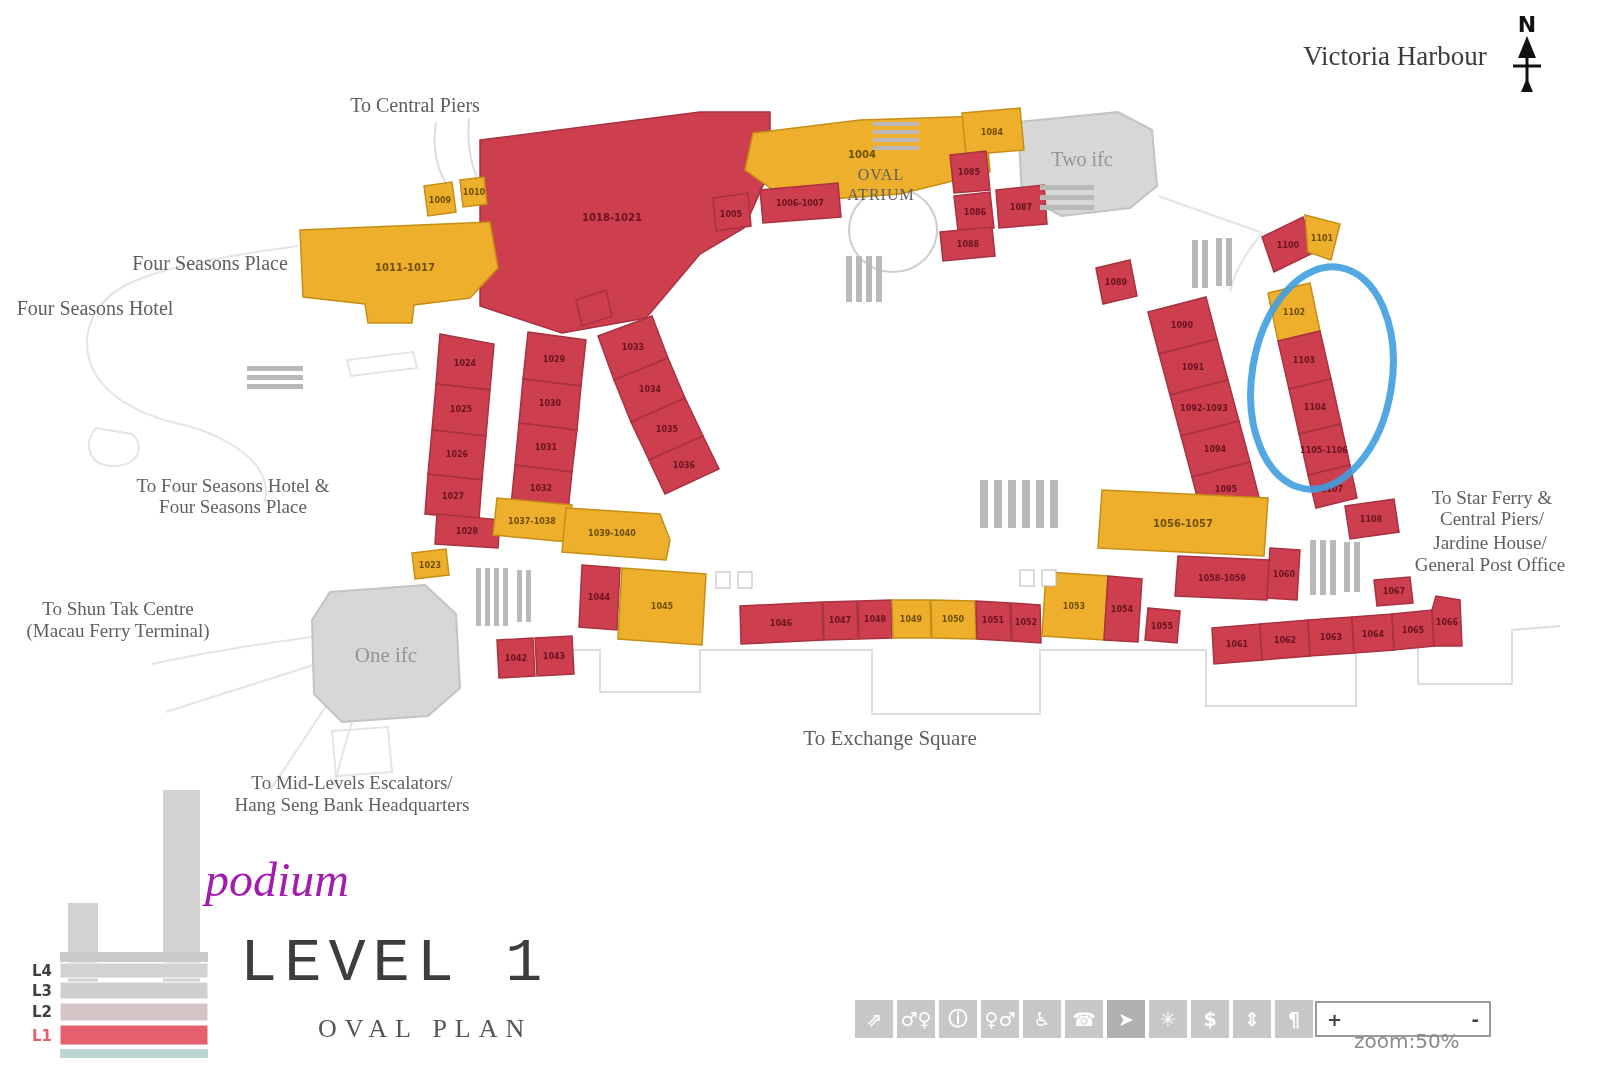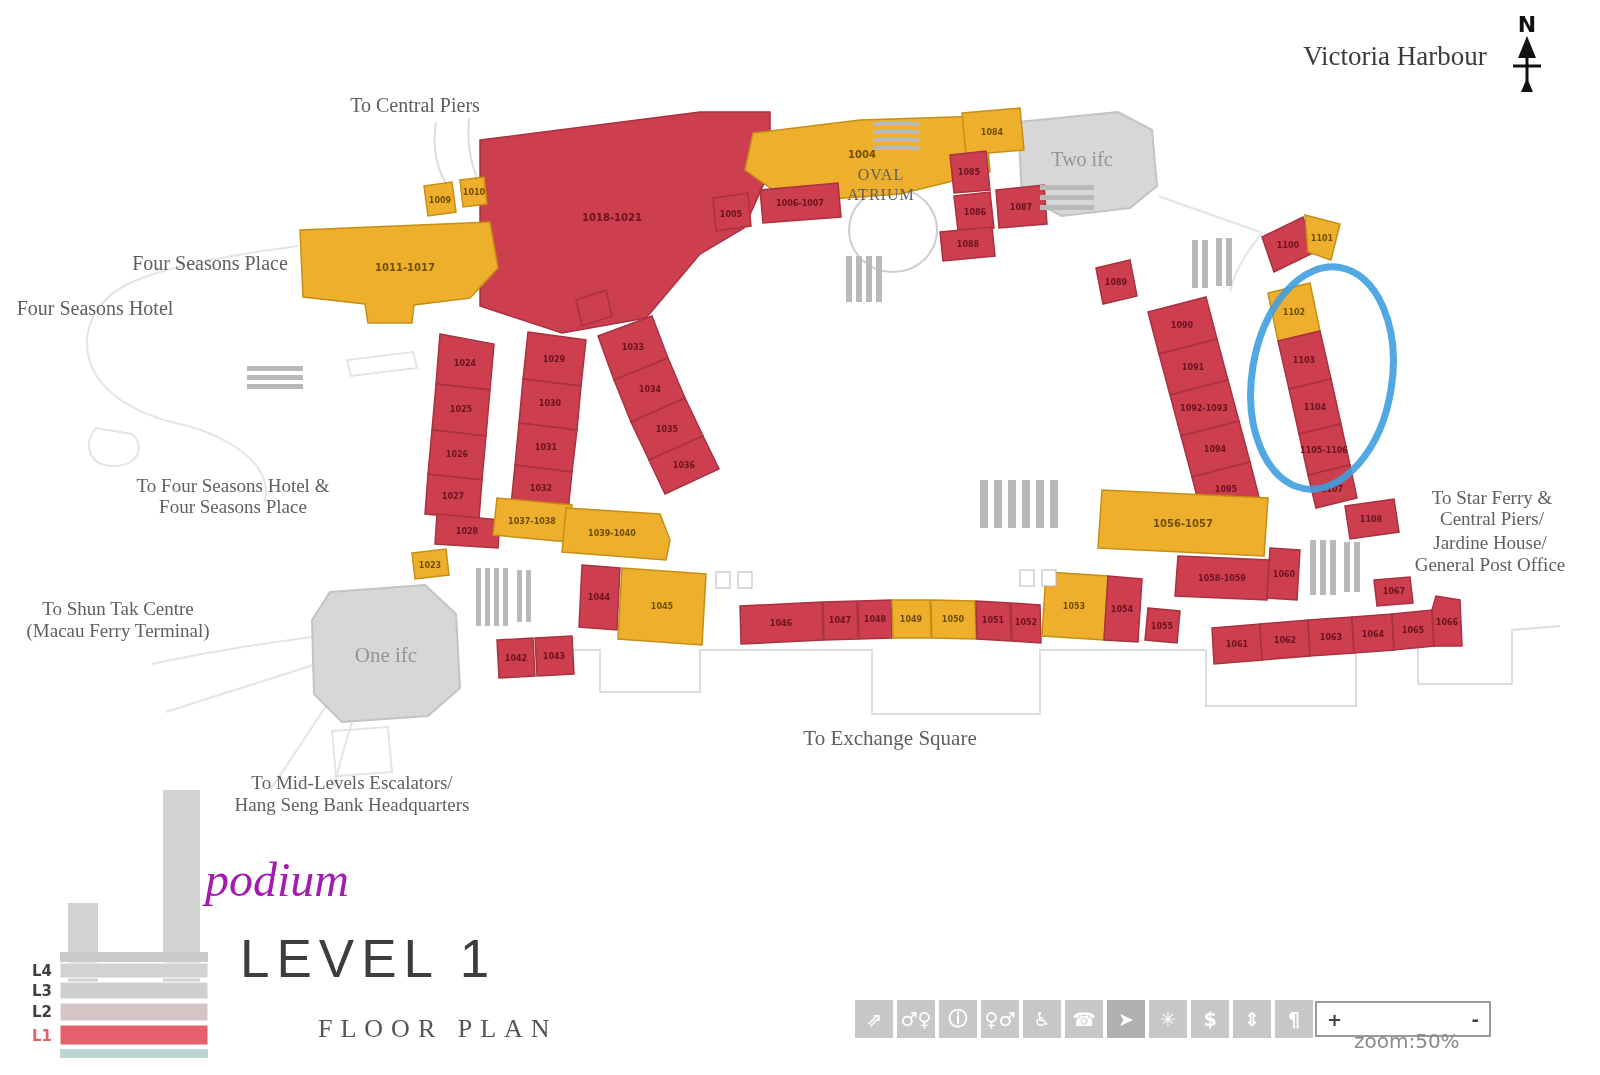--- a/index.html
+++ b/index.html
@@ -18,22 +18,22 @@
   .bldlbl{font-family:"Liberation Serif",serif;fill:#949494;}
   .num-r{font-family:"DejaVu Sans",sans-serif;font-size:8px;font-weight:bold;fill:#6b1320;text-anchor:middle;}
   .num-y{font-family:"DejaVu Sans",sans-serif;font-size:8px;font-weight:bold;fill:#6e4f00;text-anchor:middle;}
   .num-big{font-size:10px;}
   text{text-anchor:middle;}
   .lvl-lbl{font-family:"DejaVu Sans",sans-serif;font-size:15px;font-weight:bold;fill:#3f3f3f;text-anchor:end;}
   .lvl-active{fill:#e4606c;}
   
   .title-script{position:absolute;left:205px;top:852px;font-family:"Liberation Serif",serif;
     font-style:italic;font-size:48px;color:#a21caf;}
-  .title-main{position:absolute;left:240px;top:928px;font-family:Liberation Sans, sans-serif;
-    font-size:53px;color:#3d3d3d;letter-spacing:7px;}
+  .title-main{position:absolute;left:240px;top:928px;font-family:Liberation Mono, monospace;
+    font-size:62px;color:#3d3d3d;letter-spacing:7px;}
   .title-sub{position:absolute;left:318px;top:1014px;font-family:"Liberation Serif",serif;
     font-size:26px;color:#555555;letter-spacing:8px;}
   
   .toolbar{position:absolute;left:855px;top:1000px;display:flex;gap:4px;}
   .tool-btn{width:38px;height:38px;background:#c7c7c7;color:#ffffff;display:flex;
     align-items:center;justify-content:center;font-size:19px;font-weight:bold;
     font-family:"DejaVu Sans",sans-serif;cursor:pointer;user-select:none;}
   .tool-btn.dark{background:#b0b0b0;}
   .zoomctl{position:absolute;left:1315px;top:1001px;width:176px;height:36px;background:#ffffff;
     border:2px solid #9a9a9a;display:flex;align-items:center;justify-content:space-between;
@@ -332,21 +332,21 @@
     <rect x="60" y="1049" width="148" height="9" fill="#bcd6d3"></rect>
     <text class="lvl-lbl" x="52" y="976">L4</text>
     <text class="lvl-lbl" x="52" y="996">L3</text>
     <text class="lvl-lbl" x="52" y="1017">L2</text>
     <text class="lvl-lbl lvl-active" x="52" y="1041">L1</text>
   </g>
 </svg>
 
   <div class="title-script">podium</div>
   <div class="title-main">LEVEL 1</div>
-  <div class="title-sub">FLOOR PLAN</div>
+  <div class="title-sub">OVAL PLAN</div>
 
   <div class="toolbar">
     <div class="tool-btn">⇗</div>
     <div class="tool-btn">♂♀</div>
     <div class="tool-btn">ⓘ</div>
     <div class="tool-btn">♀♂</div>
     <div class="tool-btn">♿</div>
     <div class="tool-btn">☎</div>
     <div class="tool-btn dark">➤</div>
     <div class="tool-btn">✳</div>

